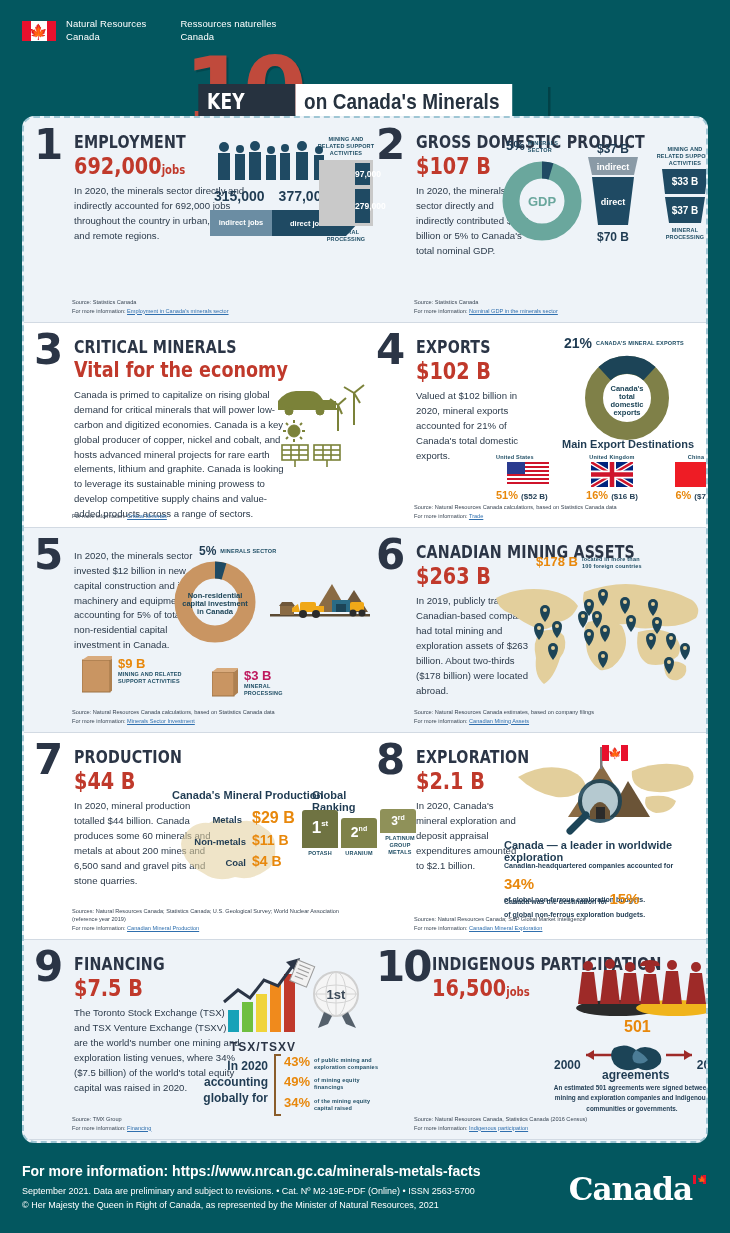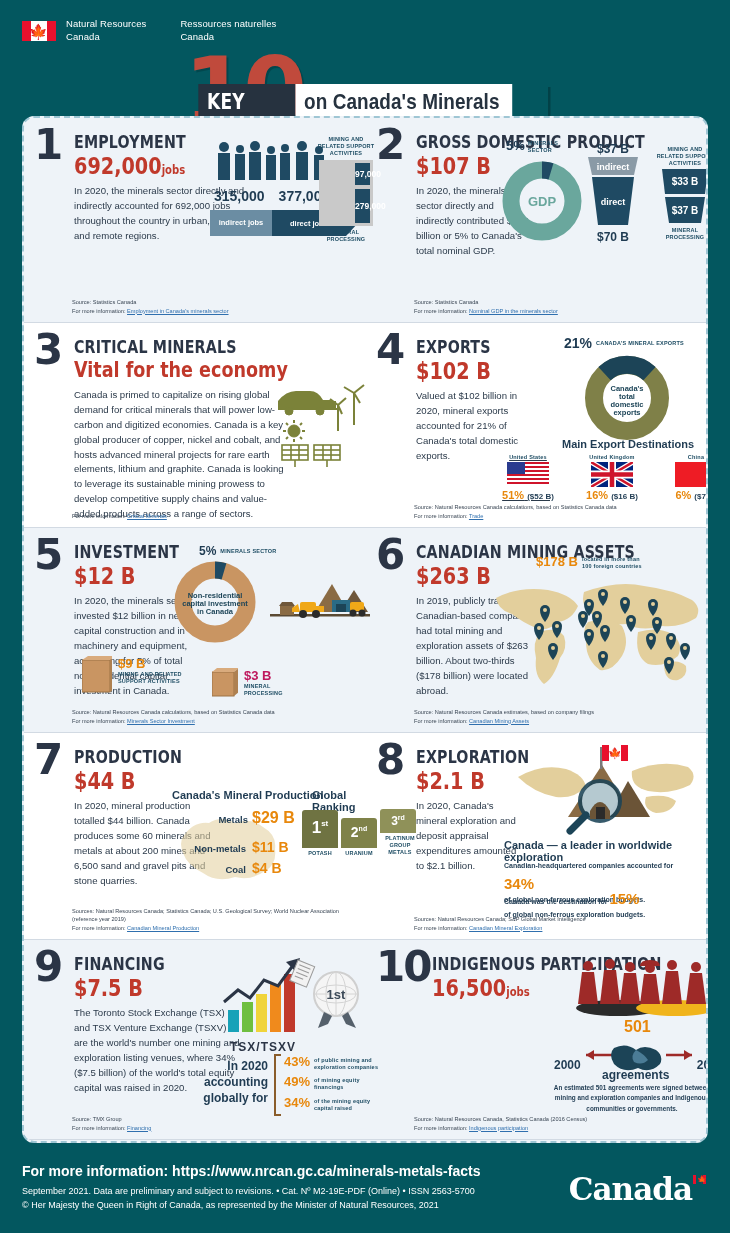--- a/index.html
+++ b/index.html
@@ -313,21 +313,21 @@
             <text x="49" y="40" text-anchor="middle" font-size="7.5" font-weight="bold" fill="#1c4457" font-family="Liberation Sans, sans-serif">Canada's</text>
             <text x="49" y="48" text-anchor="middle" font-size="7.5" font-weight="bold" fill="#1c4457" font-family="Liberation Sans, sans-serif">total</text>
             <text x="49" y="56" text-anchor="middle" font-size="7.5" font-weight="bold" fill="#1c4457" font-family="Liberation Sans, sans-serif">domestic</text>
             <text x="49" y="64" text-anchor="middle" font-size="7.5" font-weight="bold" fill="#1c4457" font-family="Liberation Sans, sans-serif">exports</text>
           </svg>
         </div>
 
         <div class="abs" style="left:196px; top:115px; font-size:11px; font-weight:bold; color:#1f3b52;">Main Export Destinations</div>
 
         <div class="abs" style="left:130px; top:131px; display:flex; gap:20px;">
-          <div style="width:64px;text-align:center;text-decoration:underline;">
+          <div style="width:64px;">
             <div class="tiny lbl-dark">United States</div>
             <svg width="42" height="25" viewBox="0 0 42 25" style="margin:2px auto;display:block;">
               <rect width="42" height="25" fill="#fff"></rect>
               <g fill="#cf142b">
                   <rect y="0" width="42" height="2"></rect>
                   <rect y="4" width="42" height="2"></rect>
                   <rect y="8" width="42" height="2"></rect>
                   <rect y="12" width="42" height="2"></rect>
                   <rect y="16" width="42" height="2"></rect>
                   <rect y="20" width="42" height="2"></rect>
@@ -360,24 +360,20 @@
           <div>Source: Natural Resources Canada calculations, based on Statistics Canada data</div>
           <div><span>For more information:</span> <a href="#">Trade</a></div>
         </div>
       </div>
     </div>
 
     <div class="band lit" style="height:205px;">
 
       <div class="half">
         <div class="num">5</div>
-        <div class="head">
-          <div class="h-title">INVESTMENT</div>
-          <div class="h-val">$12 B</div>
-        </div>
         <div class="body-txt" style="width:120px;">In 2020, the minerals sector invested $12 billion in new capital construction and in machinery and equipment, accounting for 5% of total non-residential capital investment in Canada.</div>
 
         <div class="abs" style="left:175px; top:16px; display:flex; align-items:center; gap:4px;">
           <div style="font-size:12px;font-weight:bold;color:#1f3b52;">5%</div>
           <div class="tiny lbl-dark">MINERALS SECTOR</div>
         </div>
 
         <div class="abs" style="left:145px; top:28px;">
           <svg width="92" height="92" viewBox="0 0 92 92">
             <circle cx="46" cy="46" r="32" fill="none" stroke="#c99562" stroke-width="17"></circle>
@@ -564,21 +560,21 @@
 
         <div class="abs" style="left:155px; top:82px; opacity:.55;">
           <svg width="100" height="68" viewBox="0 0 100 68">
               <path d="M4 22 q10 -16 26 -14 q12 -8 26 0 q16 -6 28 4 q14 8 12 22 q2 16 -10 22 q-14 10 -30 6 q-18 6 -32 -4 q-16 -8 -20 -20 q-4 -10 0 -16z" fill="#e3cf9c"></path>
             </svg>
         </div>
 
         <div class="abs" style="left:148px; top:56px; font-size:11px; font-weight:bold; color:#1f3b52;">Canada's Mineral Production</div>
 
         <div class="abs" style="left:148px; top:76px; width:126px;">
-          <div style="display:flex;justify-content:flex-end;align-items:baseline;gap:4px;margin-bottom:12px;">
+          <div style="display:flex;justify-content:flex-end;align-items:baseline;gap:10px;margin-bottom:5px;">
             <span style="font-size:9.5px;font-weight:bold;color:#1f3b52;">Metals</span>
             <span style="font-size:16px;font-weight:bold;color:#e8880c;width:46px;text-align:left;">$29 B</span>
           </div>
           <div style="display:flex;justify-content:flex-end;align-items:baseline;gap:6px;margin-bottom:5px;">
             <span style="font-size:9.5px;font-weight:bold;color:#1f3b52;">Non-metals</span>
             <span style="font-size:14px;font-weight:bold;color:#e8880c;width:46px;text-align:left;">$11 B</span>
           </div>
           <div style="display:flex;justify-content:flex-end;align-items:baseline;gap:6px;">
             <span style="font-size:9.5px;font-weight:bold;color:#1f3b52;">Coal</span>
             <span style="font-size:14px;font-weight:bold;color:#e8880c;width:46px;text-align:left;">$4 B</span>

